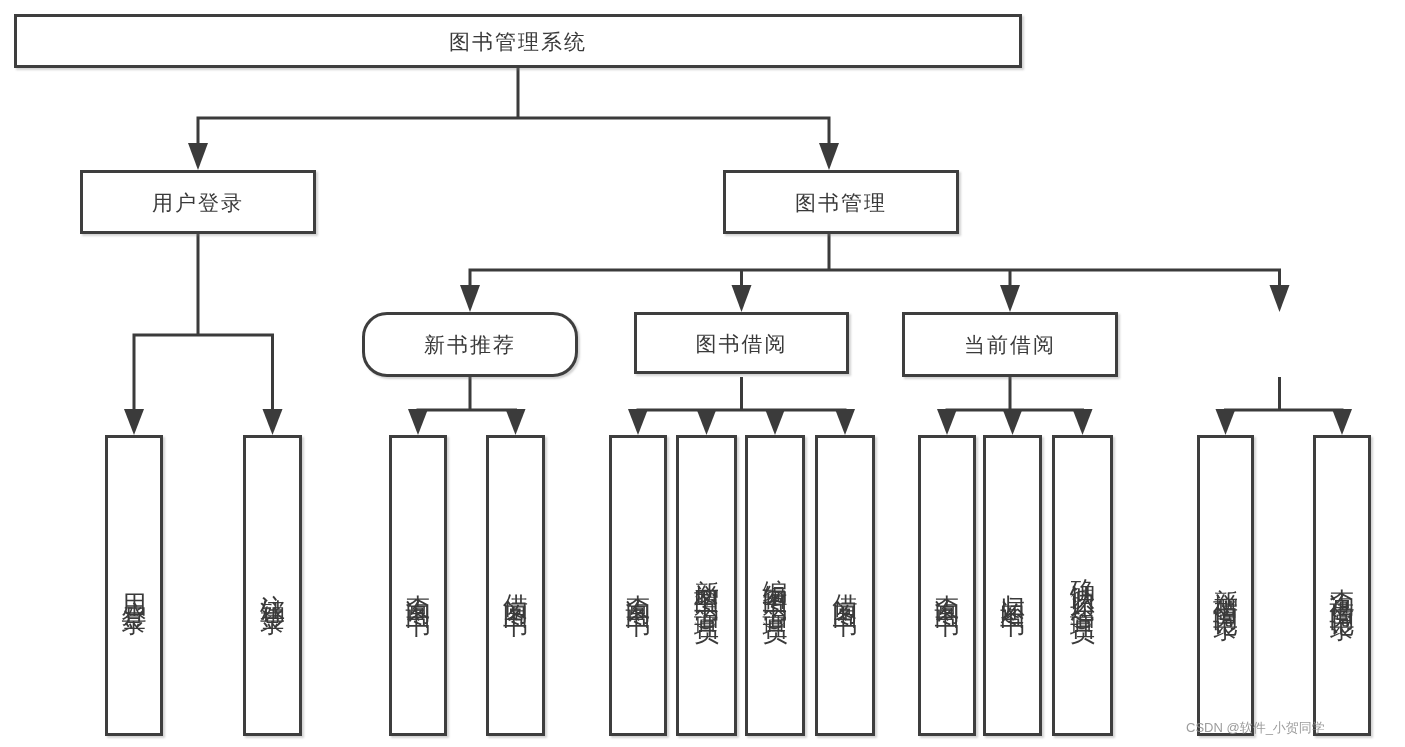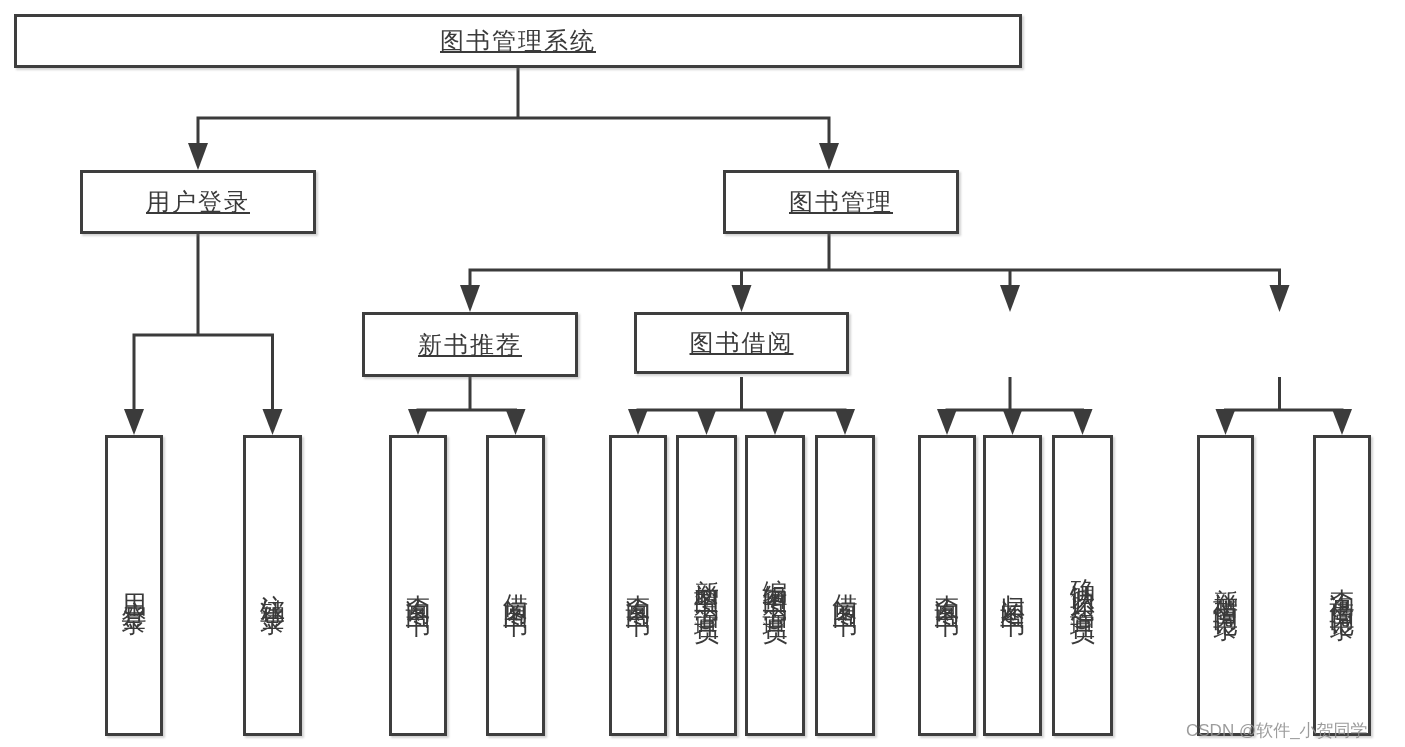--- a/index.html
+++ b/index.html
@@ -30,39 +30,38 @@
     box-sizing: border-box;
     background: #ffffff;
     border: 3px solid #3e3e3e;
     display: flex;
     align-items: center;
     justify-content: center;
     color: #3a3a3a;
     box-shadow: 2px 2px 2px rgba(130,130,130,0.35);
   }
   .hbox span {
-    font-size: 24px;
+    font-size: 21px;
     letter-spacing: 2px;
     line-height: 1;
     white-space: nowrap;
-    text-decoration: underline;
   }
   .leaf span {
     writing-mode: vertical-rl;
     text-orientation: mixed;
     font-size: 25px;
     letter-spacing: 6px;
     line-height: 1;
   }
   .watermark {
     position: absolute;
     left: 1186px;
     top: 719px;
     width: 215px;
-    font-size: 17px;
+    font-size: 13px;
     color: rgba(145,145,145,0.9);
     white-space: nowrap;
     z-index: 5;
   }
 </style>
 </head>
 <body>
 
 <div class="canvas">
 
@@ -113,25 +112,28 @@
     <span>图书管理系统</span>
   </div>
 
   <div class="node hbox" style="left:80px; top:170px; width:236px; height:64px;">
     <span>用户登录</span>
   </div>
   <div class="node hbox" style="left:711px; top:170px; width:236px; height:64px;margin-left:12px;">
     <span>图书管理</span>
   </div>
 
-  <div class="node hbox" style="left:362px; top:312px; width:216px; height:65px;">
+  <div class="node hbox" style="left:362px; top:312px; width:216px; height:65px;border-radius:25px;">
     <span>新书推荐</span>
   </div>
   <div class="node hbox" style="left:634px; top:312px; width:215px; height:62px;">
     <span>图书借阅</span>
+  </div>
+  <div class="node hbox" style="left:902px; top:312px; width:216px; height:65px;">
+    <span>当前借阅</span>
   </div>
 
   <div class="node leaf" style="left:105px; top:435px; width:58px; height:301px;">
     <span>用户登录</span>
   </div>
   <div class="node leaf" style="left:243px; top:435px; width:59px; height:301px;">
     <span>注销登录</span>
   </div>
 
   <div class="node leaf" style="left:389px; top:435px; width:58px; height:301px;">

